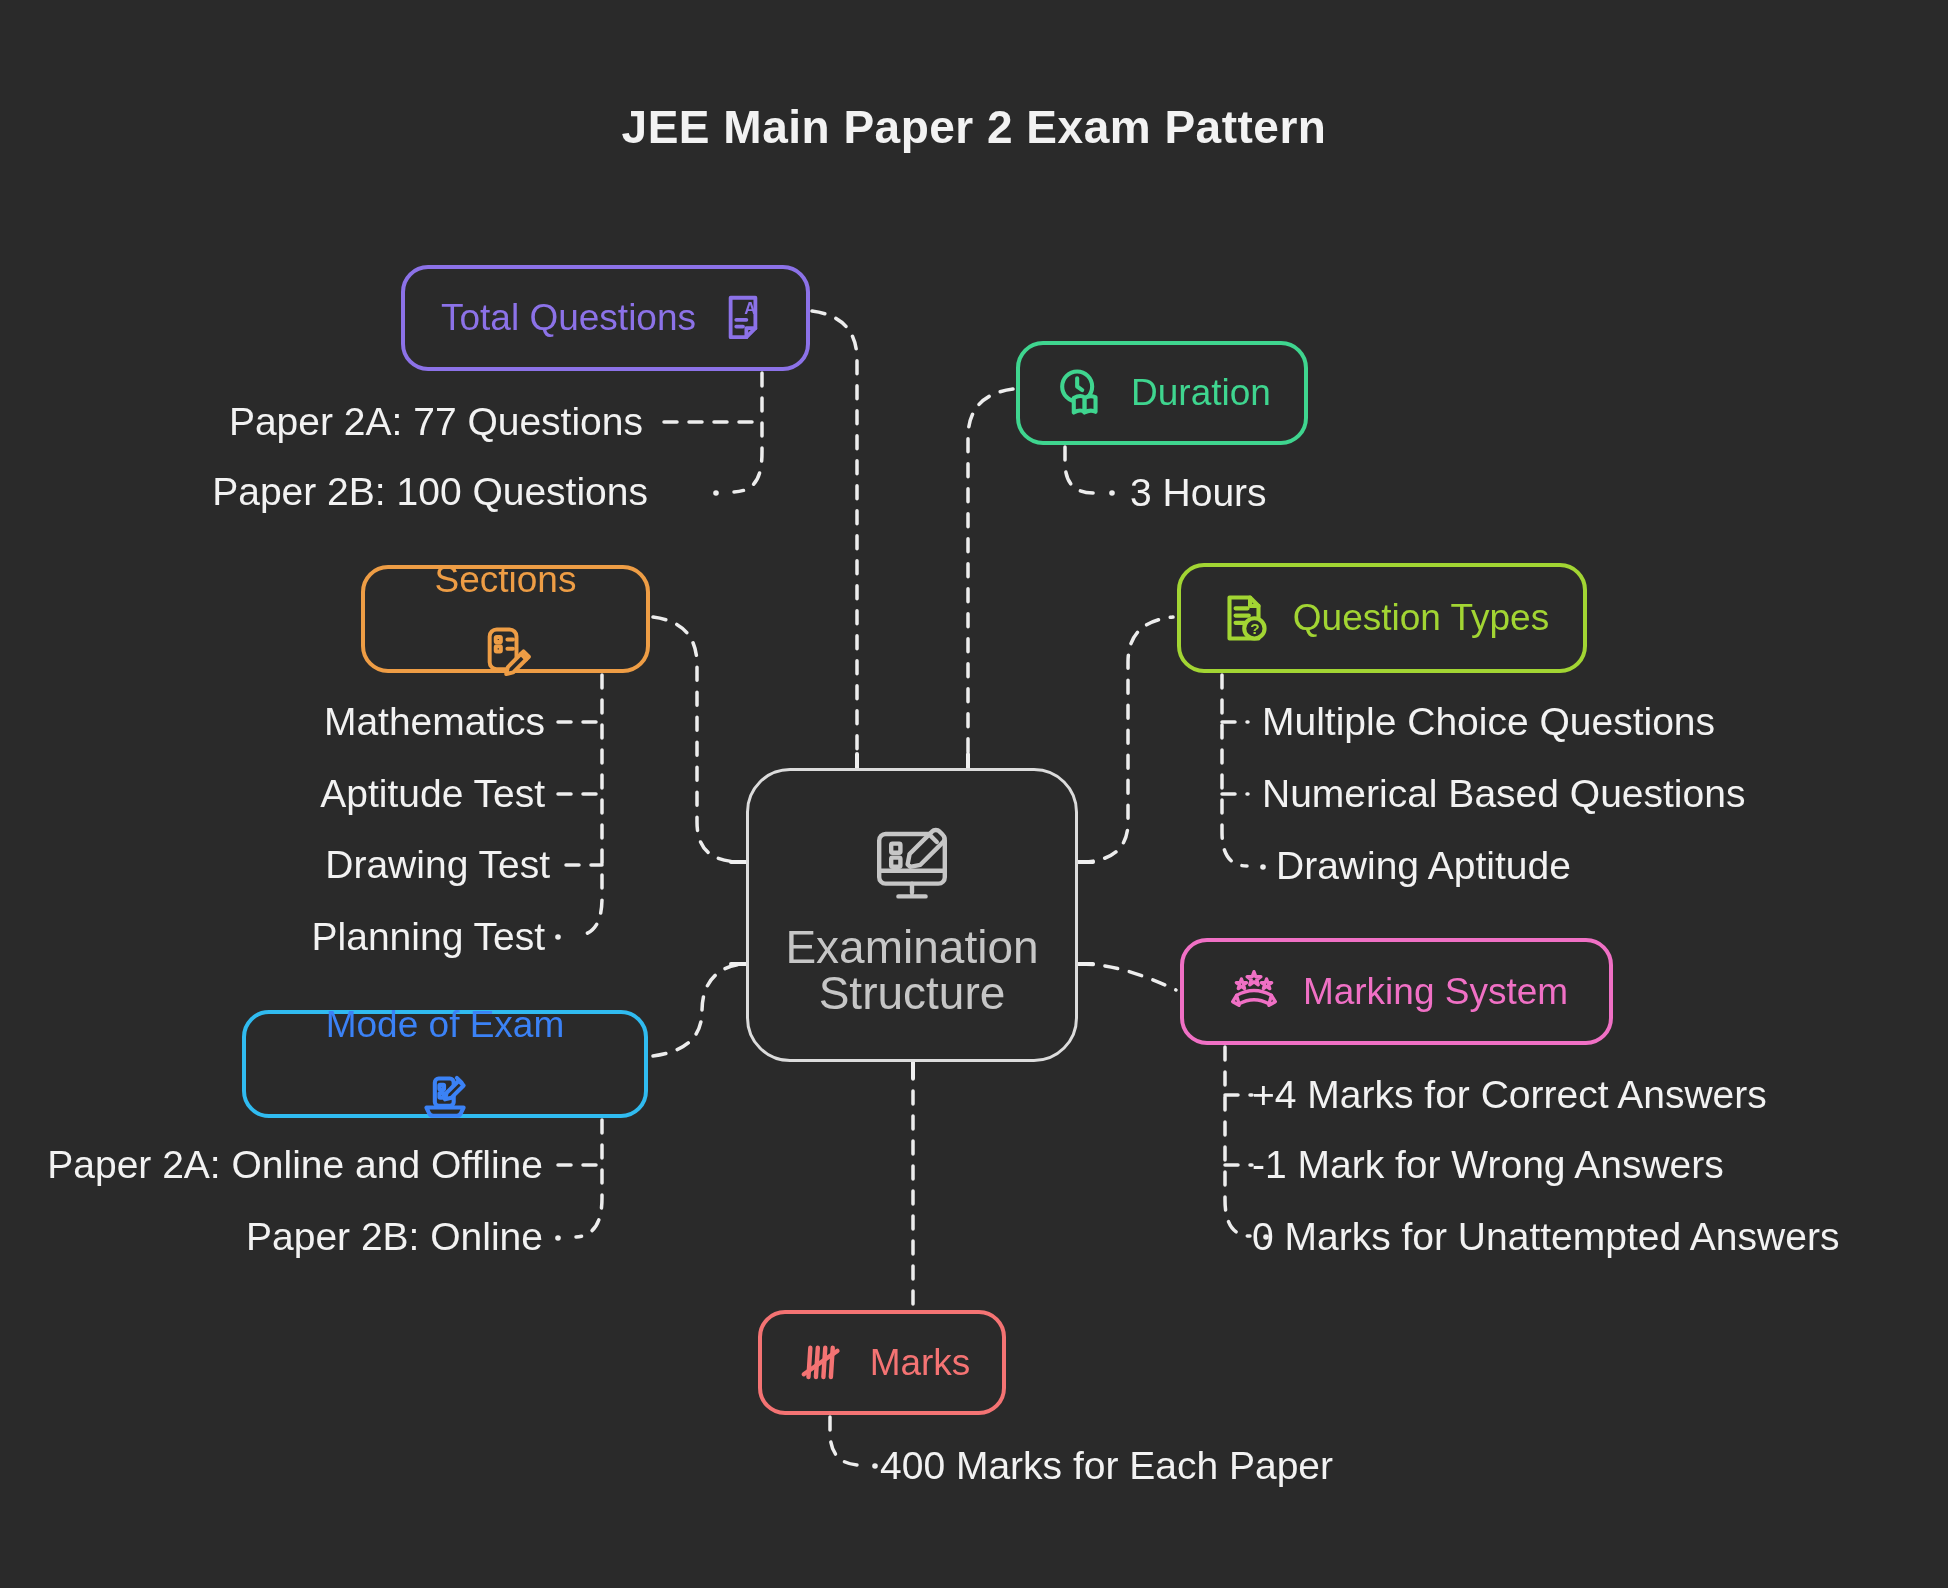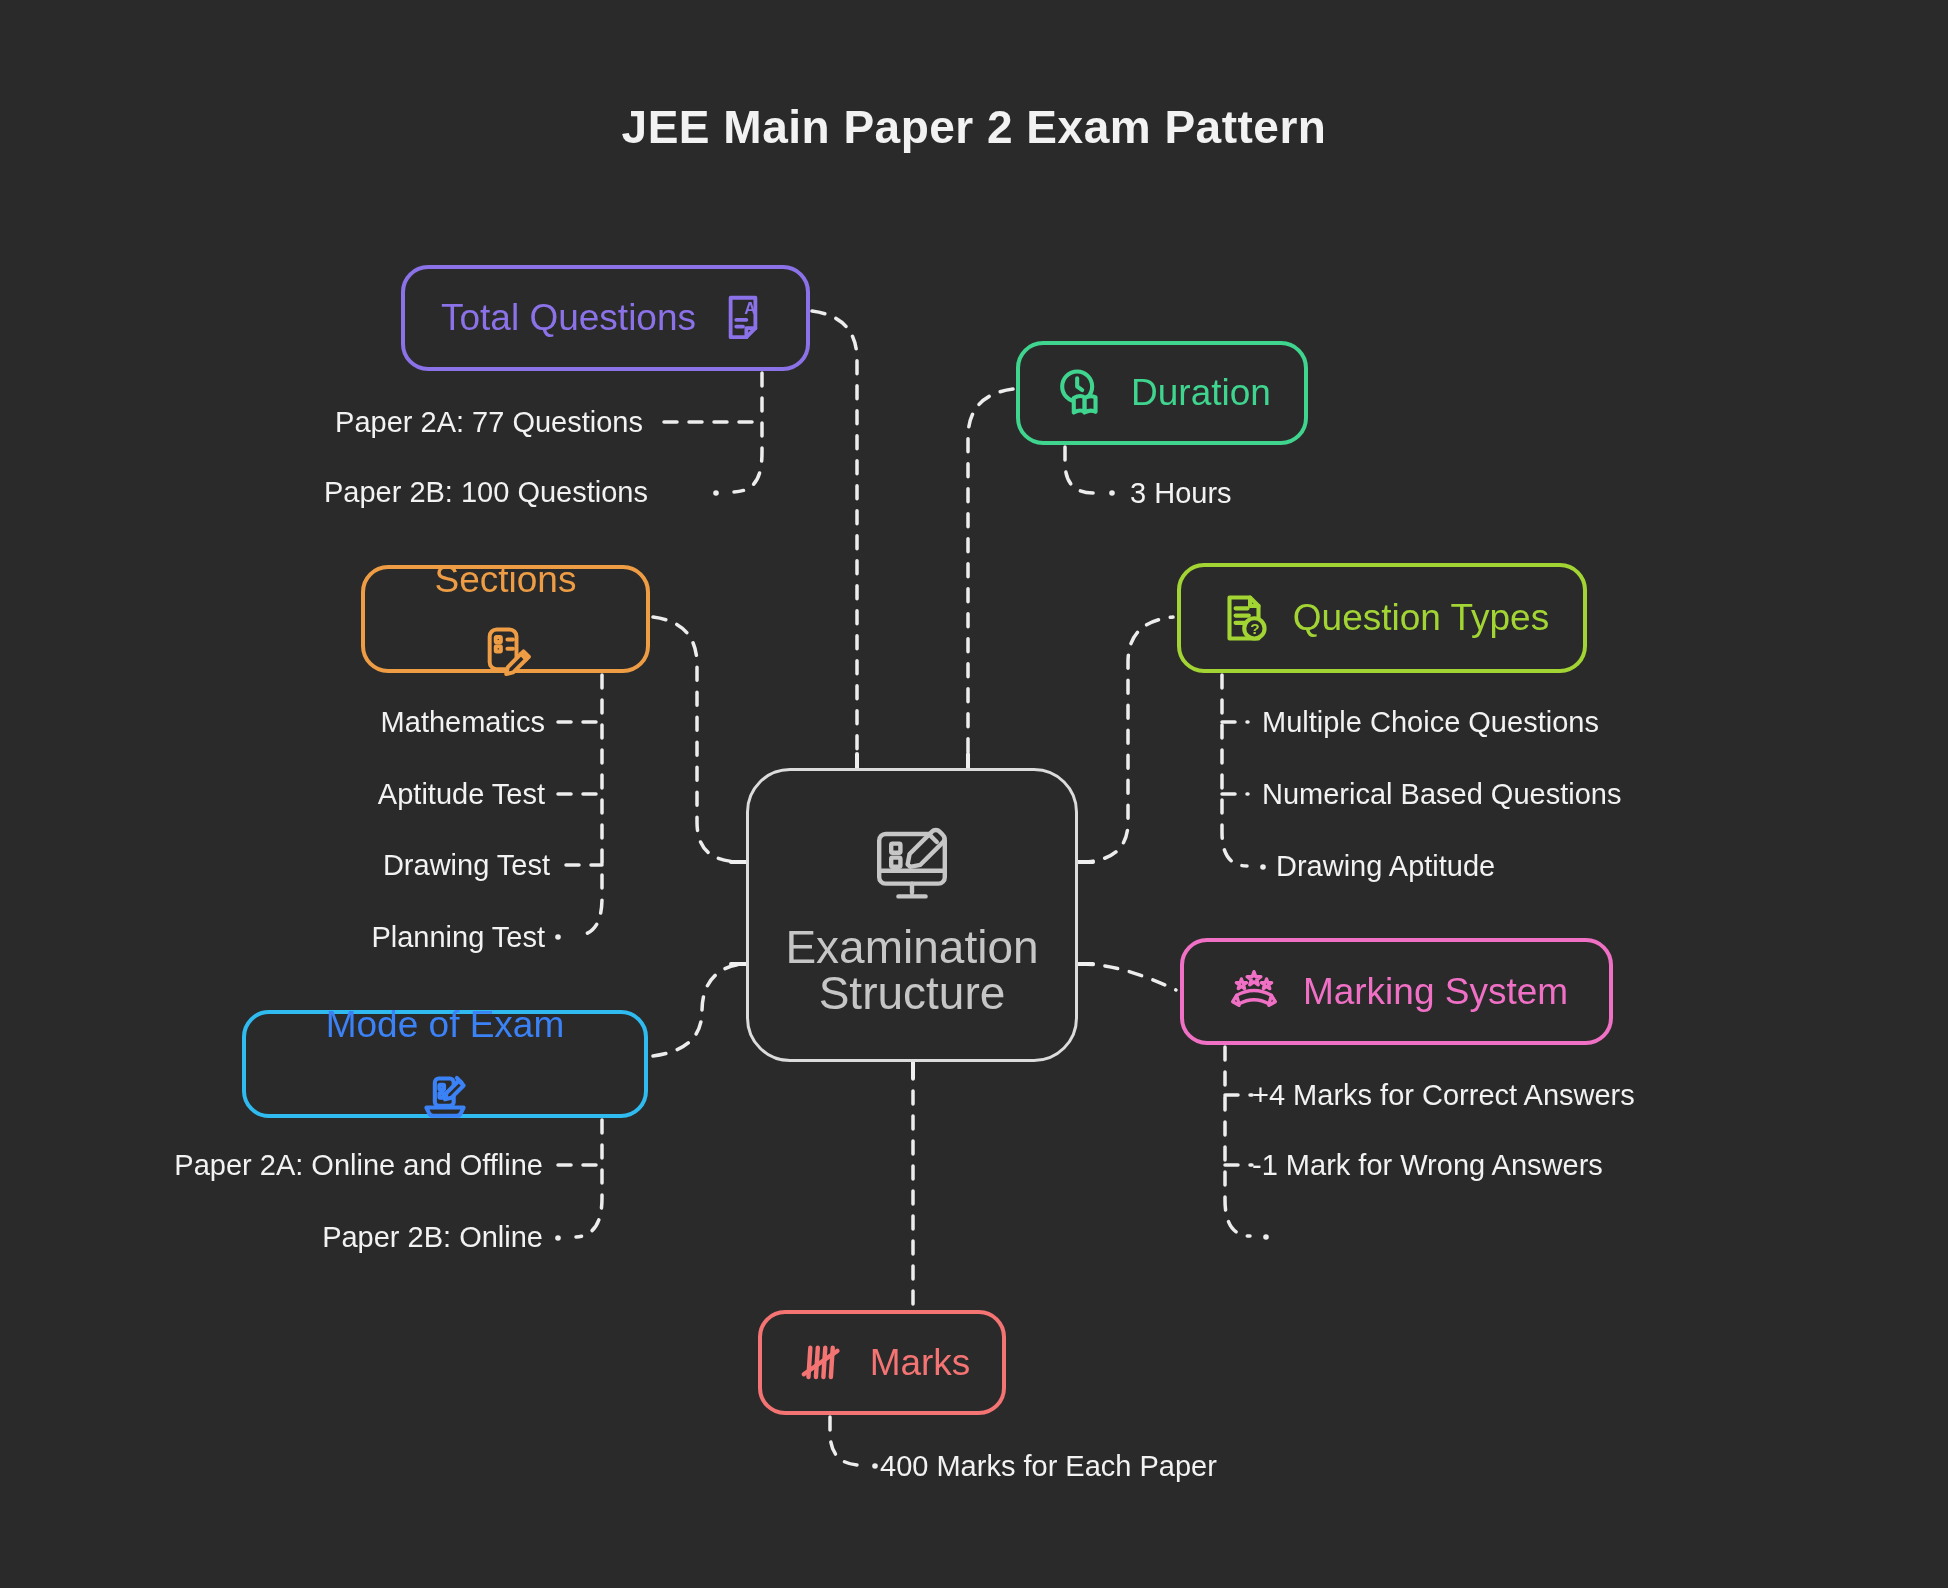--- a/index.html
+++ b/index.html
@@ -20,21 +20,21 @@
   .c-green{color:#3fd58f;border-color:#3fd58f;}
   .c-orange{color:#ee9d45;border-color:#ee9d45;}
   .c-lime{color:#a2d533;border-color:#a2d533;}
   .c-cyan{color:#3b82f6;border-color:#30bbf0;flex-direction:column;}
   .c-pink{color:#f070c5;border-color:#f070c5;}
   .c-salmon{color:#f47373;border-color:#f47373;}
   .central{position:absolute;box-sizing:border-box;left:746px;top:768px;width:332px;height:294px;
            border:3px solid #dcdcdc;border-radius:44px;color:#c6c6c6;background:#2a2a2a;
            display:flex;flex-direction:column;align-items:center;justify-content:center;gap:14px;}
   .central .clbl{font-size:46px;line-height:46px;text-align:center;}
-  .item{position:absolute;color:#f2f2f2;font-size:29px;line-height:40px;white-space:nowrap;}
+  .item{position:absolute;color:#f2f2f2;font-size:39px;line-height:40px;white-space:nowrap;}
   .item.r{text-align:right;}
   .icon{stroke:currentColor;fill:none;stroke-width:1.7;stroke-linecap:round;stroke-linejoin:round;}
   .icon .bgfill{fill:#2a2a2a;}
   .icon text{stroke:none;fill:currentColor;font-family:"Liberation Sans",sans-serif;font-weight:bold;}
 </style>
 </head>
 <body>
 
 <div class="canvas">
 
@@ -145,20 +145,21 @@
       <path d="M12 3.6 L12.71 5.63 L14.85 5.67 L13.14 6.97 L13.76 9.03 L12 7.8 L10.24 9.03 L10.86 6.97 L9.15 5.67 L11.29 5.63 Z"></path>
       <path d="M6.8 6.6 L7.32 8.09 L8.89 8.12 L7.64 9.07 L8.09 10.58 L6.8 9.68 L5.51 10.58 L5.96 9.07 L4.71 8.12 L6.28 8.09 Z"></path>
       <path d="M17.2 6.6 L17.72 8.09 L19.29 8.12 L18.04 9.07 L18.49 10.58 L17.2 9.68 L15.91 10.58 L16.36 9.07 L15.11 8.12 L16.68 8.09 Z"></path>
       <path d="M4.8 13.4c4.8-2.7 9.6-2.7 14.4 0l-1 3.5c-4.2-2.3-8.2-2.3-12.4 0z"></path>
       <path d="M4.8 13.4 L3.2 16l2.6 1.5M19.2 13.4 L20.8 16l-2.6 1.5"></path>
     </svg>
     <span class="lbl">Marking System</span>
   </div>
   <div class="item" style="left:1252px;top:1075px;">+4 Marks for Correct Answers</div>
   <div class="item" style="left:1252px;top:1145px;">-1 Mark for Wrong Answers</div>
+  <div class="item" style="left:1252px;top:1217px;">0 Marks for Unattempted Answers</div>
 
   <div class="box c-salmon" style="left:758px;top:1310px;width:248px;height:105px;">
     <svg class="icon" width="56" height="56" viewBox="0 0 24 24" style="stroke-width:1.9">
       <path d="M7 5.5 L6.2 18 M10.2 5.5 L9.4 18 M13.4 5.5 L12.6 18 M16.6 5.5 L15.8 18"></path>
       <path d="M4.2 16.8 L18.6 6.8"></path>
     </svg>
     <span class="lbl">Marks</span>
   </div>
   <div class="item" style="left:880px;top:1446px;">400 Marks for Each Paper</div>
 

